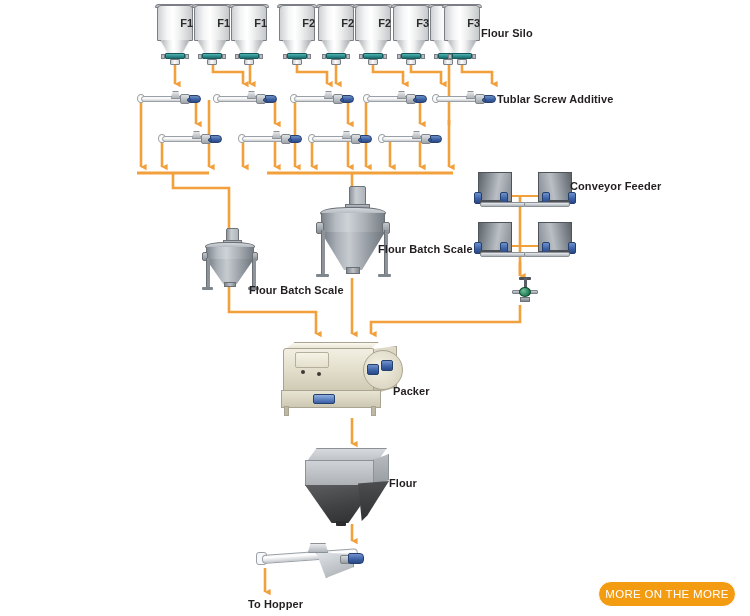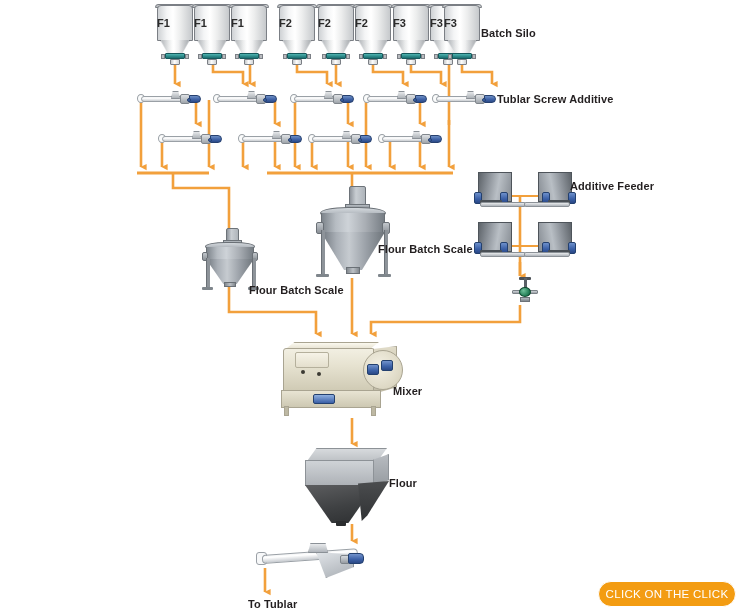--- a/index.html
+++ b/index.html
@@ -67,21 +67,21 @@
     position:absolute;left:13px;top:53.5px;width:10px;height:6px;
     background:linear-gradient(90deg,#c6c9cc,#fdfdfd 45%,#d3d6d8);
     border:1px solid #7b7f85;box-sizing:border-box;border-radius:0 0 1px 1px;
   }
   .silo .lip{
     position:absolute;left:-2px;top:-1px;width:40px;height:4px;
     background:linear-gradient(90deg,#b8bbbe,#ffffff 42%,#c9ccce);
     border:1px solid #7b7f85;border-radius:3px 3px 0 0;box-sizing:border-box;
   }
   .silo .code{
-    position:absolute;left:0;top:12px;width:36px;text-align:left;
+    position:absolute;left:0;top:12px;width:36px;text-align:right;
     font-size:11px;font-weight:bold;color:#2b2b2b;
     font-family:"Liberation Sans","DejaVu Sans",sans-serif;
   }
 
   
   .tsc{position:absolute;width:66px;height:16px;}
   .tsc .tube{
     position:absolute;left:4px;top:6px;width:48px;height:6px;
     background:linear-gradient(180deg,#f2f3f4 0%,#ffffff 30%,#c9cdd1 100%);
     border:.9px solid #9aa0a6;border-radius:3px;box-sizing:border-box;
@@ -636,33 +636,33 @@
 
   <div id="inc">
     <div class="outhead"></div>
     <div class="tubei"></div>
     <div class="inletbox"></div>
     <div class="wedge"></div>
     <div class="gearbox"></div>
     <div class="motori"></div>
   </div>
 
-  <div class="lbl" style="left:481px;top:28px;">Batch Silo</div>
+  <div class="lbl" style="left:481px;top:28px;">Flour Silo</div>
 
   <div class="lbl" style="left:497px;top:94px;">Tublar Screw Additive</div>
 
-  <div class="lbl" style="left:570px;top:181px;">Additive Feeder</div>
+  <div class="lbl" style="left:570px;top:181px;">Conveyor Feeder</div>
 
   <div class="lbl" style="left:378px;top:244px;">Flour Batch Scale</div>
 
   <div class="lbl" style="left:249px;top:285px;">Flour Batch Scale</div>
 
-  <div class="lbl" style="left:393px;top:386px;">Mixer</div>
+  <div class="lbl" style="left:393px;top:386px;">Packer</div>
 
   <div class="lbl" style="left:389px;top:478px;">Flour</div>
 
-  <div class="lbl" style="left:248px;top:599px;">To Tublar</div>
+  <div class="lbl" style="left:248px;top:599px;">To Hopper</div>
 
   <div id="more-btn">
-    <span>CLICK ON THE CLICK</span>
+    <span>MORE ON THE MORE</span>
   </div>
 
 </div>
 
 </body></html>

